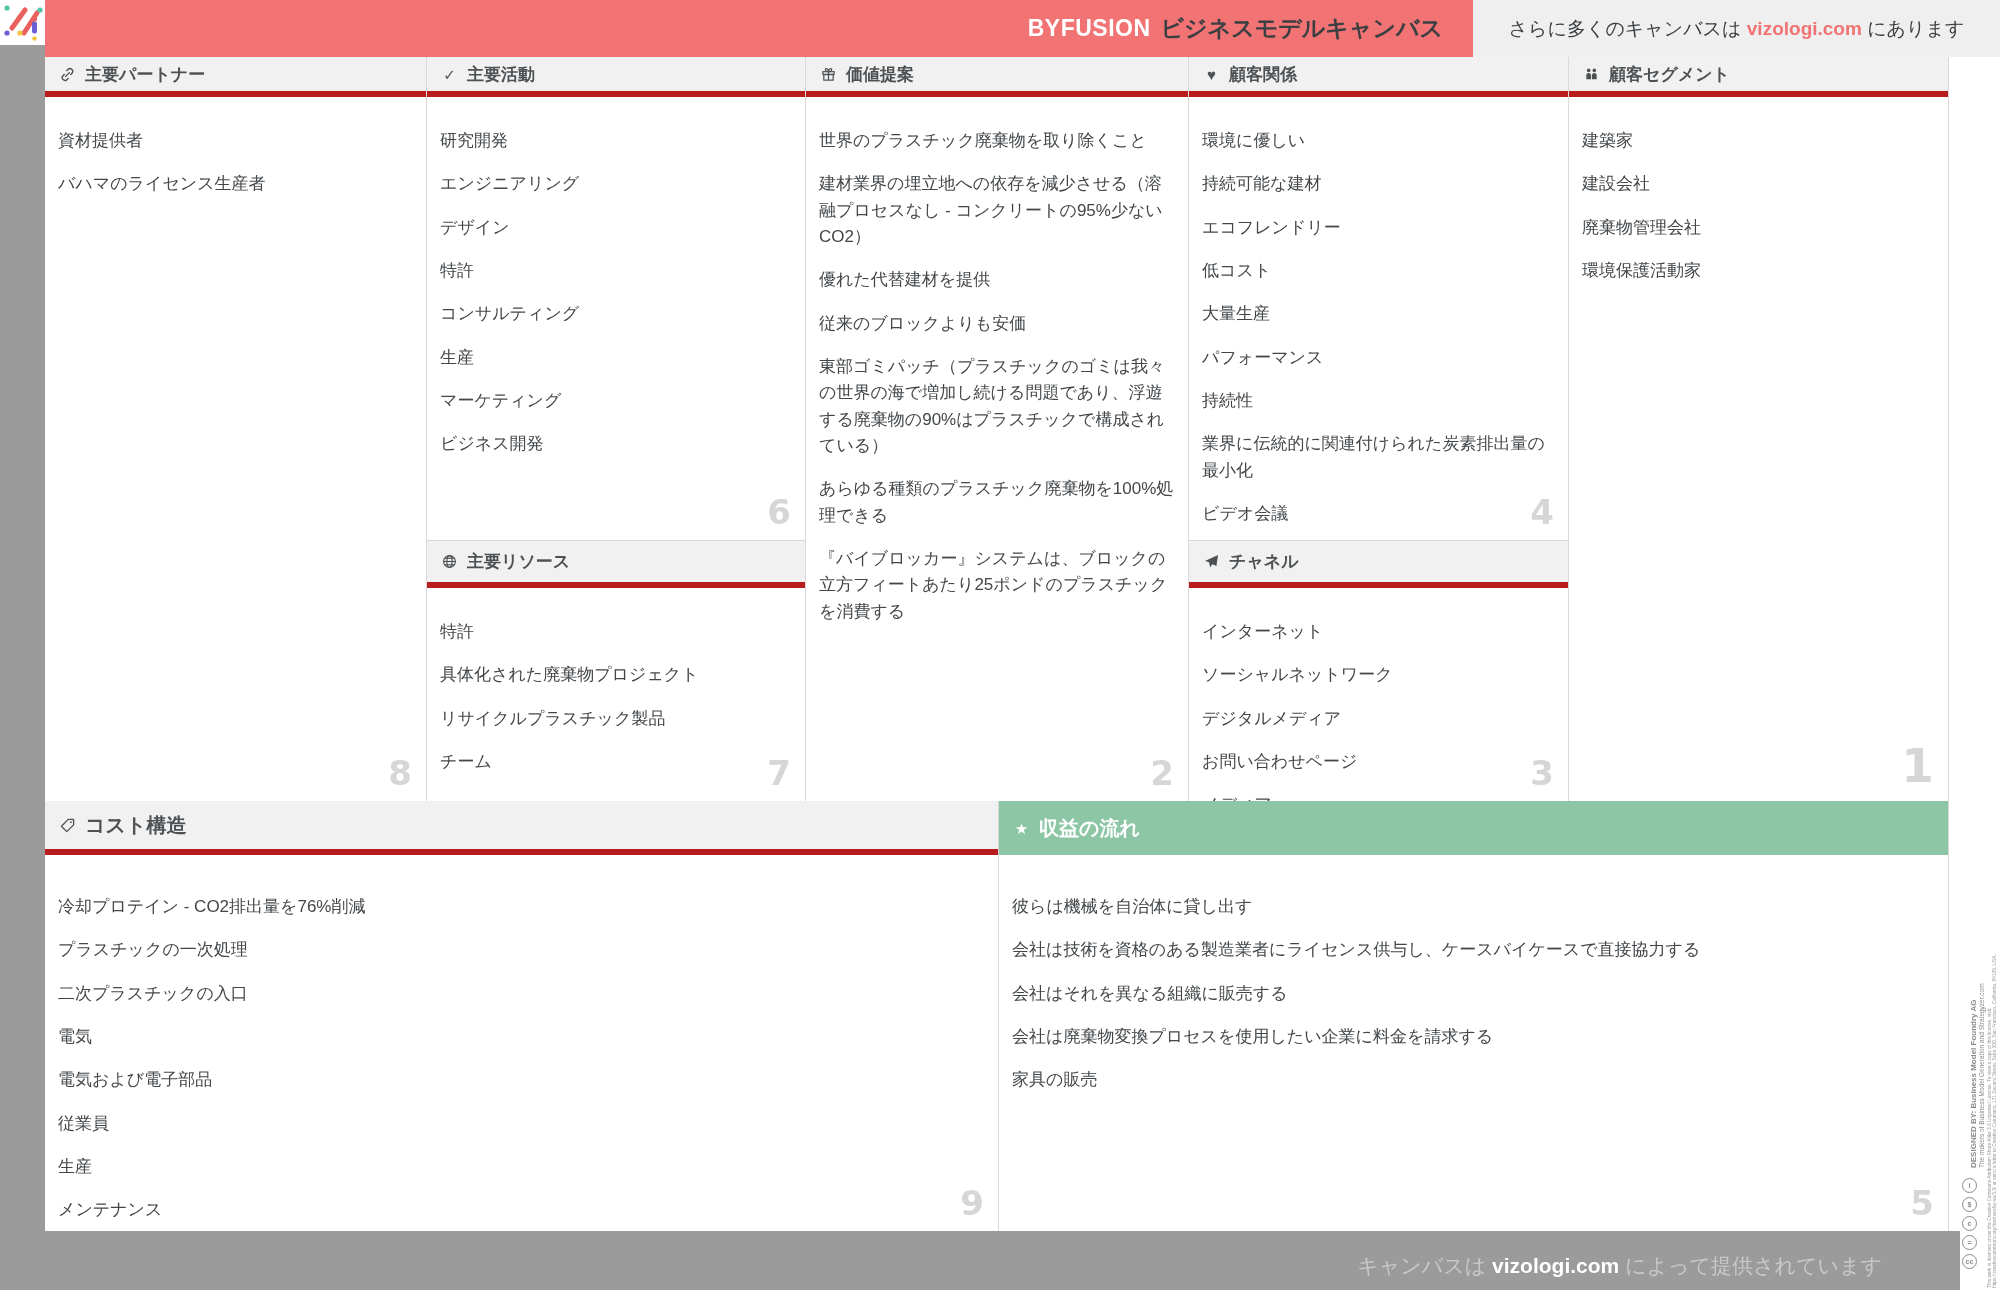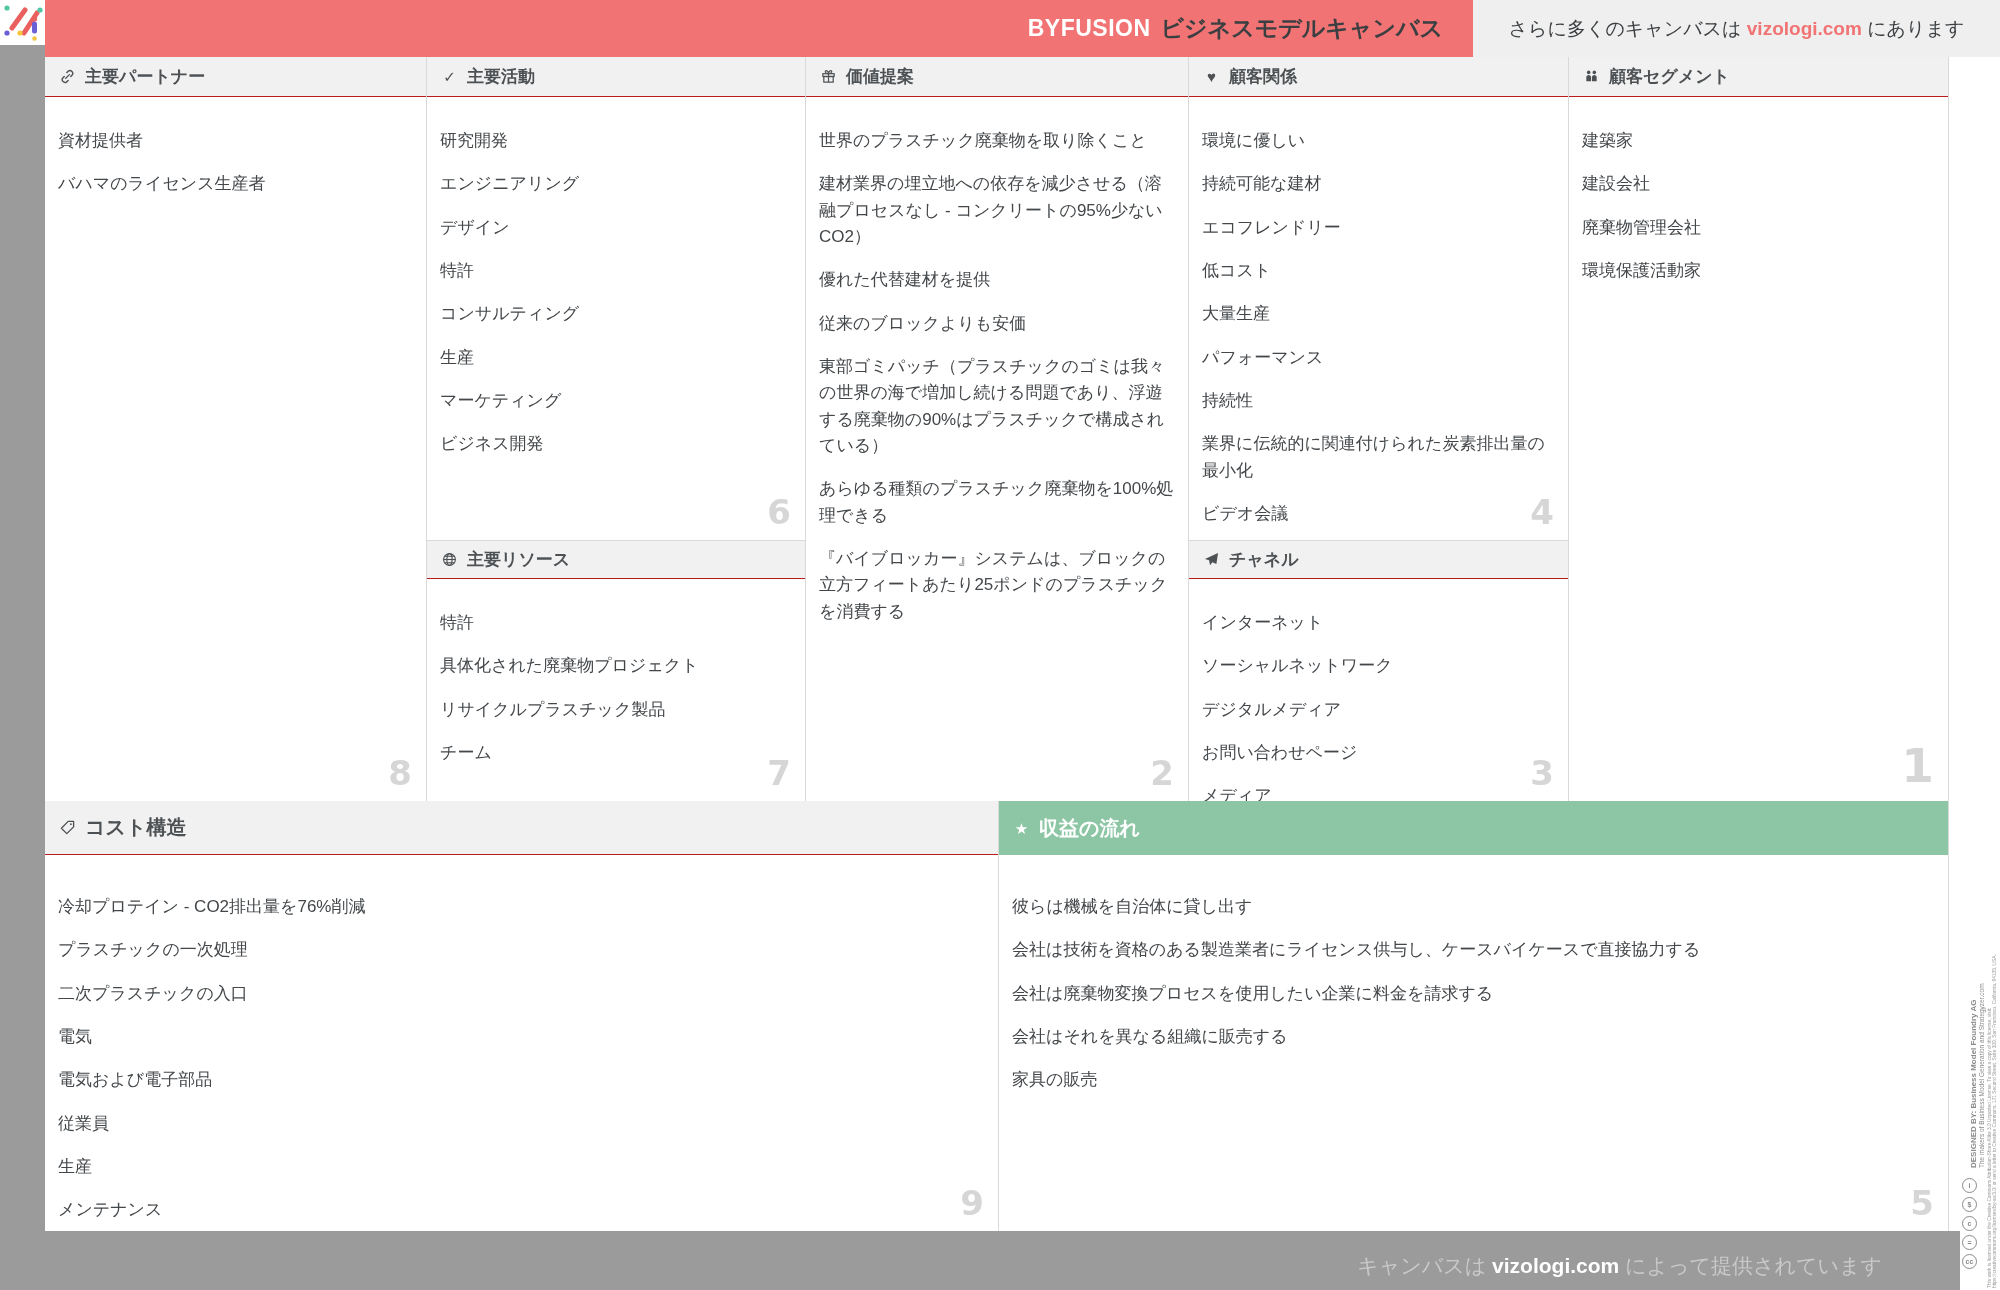--- a/index.html
+++ b/index.html
@@ -19,24 +19,24 @@
     display:flex; align-items:center; justify-content:center;text-align:right; }
   .brand { color:#ffffff; font-weight:bold; font-size:23px; letter-spacing:.5px; }
   .bar-title { color:#3b3f42; font-weight:bold; font-size:23px; margin-left:10px; }
   .tagline { font-size:19px; color:#3b3f42; }
   .tagline .link { color:var(--accent_red,#f17373); font-weight:bold; }
 
   .left-strip { left:0; top:45px; width:45px; height:1245px; background:var(--footer_gray,#9b9b9b); }
 
   
   .box { background:#fff; border-right:1px solid #d9d9d9; }
-  .box-head { background:#f1f1f1; border-bottom:1px solid #b91c1c; display:flex; align-items:center;
+  .box-head { background:#f1f1f1; border-bottom:6px solid #b91c1c; display:flex; align-items:center;
     padding-left:14px; height:40px; color:#4d5154; }
   .box.mid { border-top:1px solid #d9d9d9; }
-  .box.mid .box-head { height:38px; }
+  .box.mid .box-head { height:47px; }
   .box.bottom .box-head { height:54px; }
   .box.bottom .box-title { font-size:20px; }
   .box-head.green { background:var(--accent_green,#8cc6a4); border-bottom:none; color:#ffffff; }
   .box-title { font-weight:bold; font-size:17px; margin-left:9px; }
   .ic { width:17px; height:17px; display:inline-flex; align-items:center; justify-content:center; flex:0 0 auto; }
   .ic svg { width:15px; height:15px; }
   .glyph { font-size:15px; line-height:1; }
   .box-body { padding:14px 14px 0 13px; }
   .box.bottom .box-body { padding-top:22px; }
   .box-body .item { font-size:17px; line-height:1.55; margin-bottom:8px; color:#43474a;margin-top:17px; }
@@ -270,22 +270,22 @@
 </section>
 
 <section class="abs box bottom s-revenue">
   <div class="box-head green">
     <span class="ic glyph">★</span>
     <span class="box-title">収益の流れ</span>
   </div>
   <div class="box-body">
       <div class="item">彼らは機械を自治体に貸し出す</div>
       <div class="item">会社は技術を資格のある製造業者にライセンス供与し、ケースバイケースで直接協力する</div>
+      <div class="item">会社はそれを異なる組織に販売する</div>
       <div class="item">会社は廃棄物変換プロセスを使用したい企業に料金を請求する</div>
-      <div class="item">会社はそれを異なる組織に販売する</div>
       <div class="item">家具の販売</div>
     </div>
   <span class="box-num">5</span>
 </section>
 
 <div class="abs footer">
   <span class="footer-text"><span>キャンバスは </span><span class="link">vizologi.com</span><span> によって提供されています</span></span>
 </div>
 
 <div class="abs attr-a">

